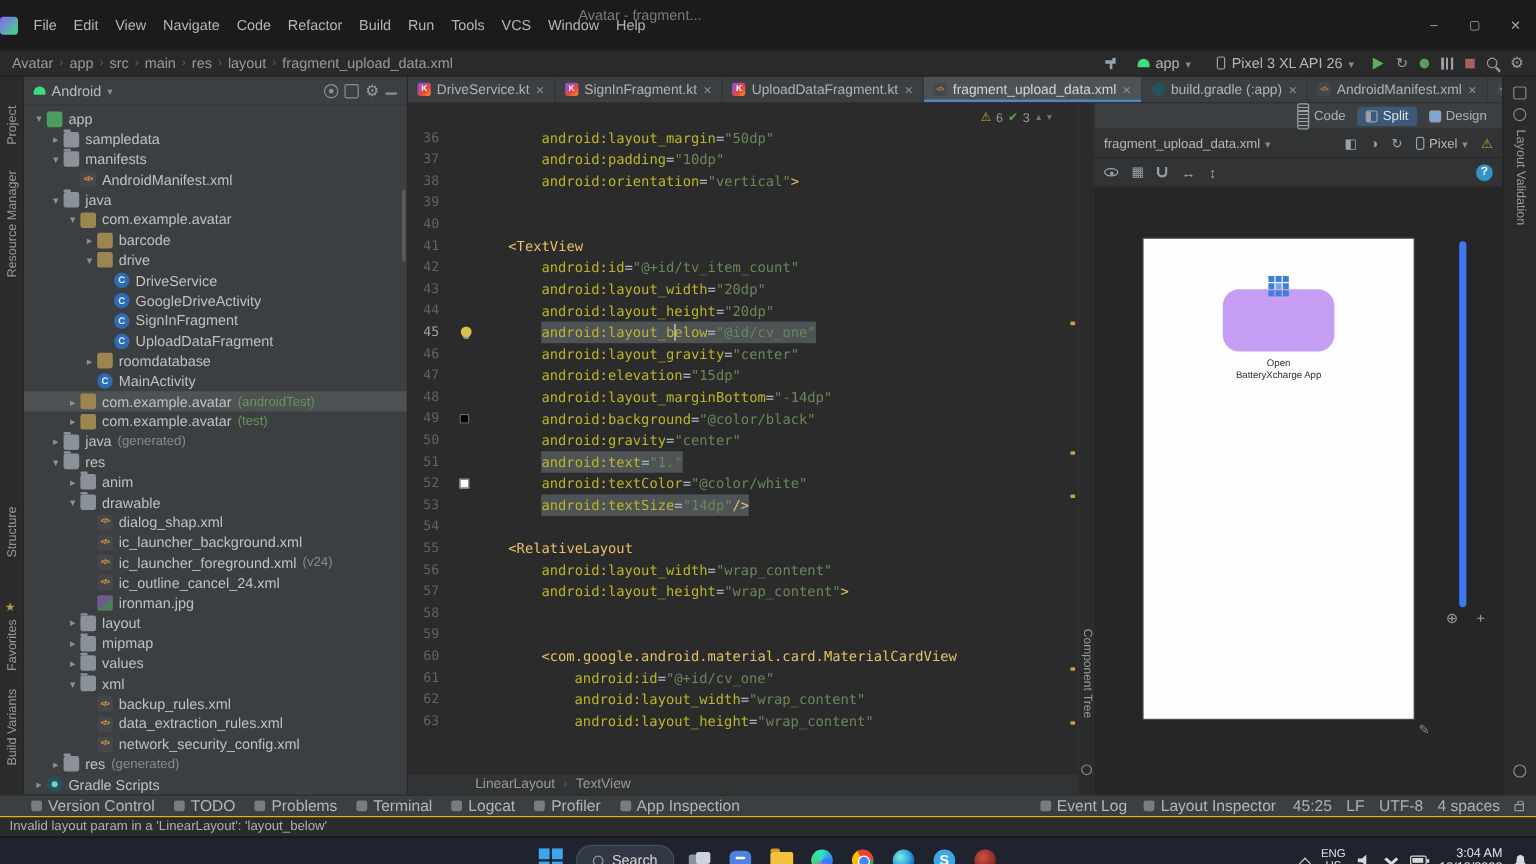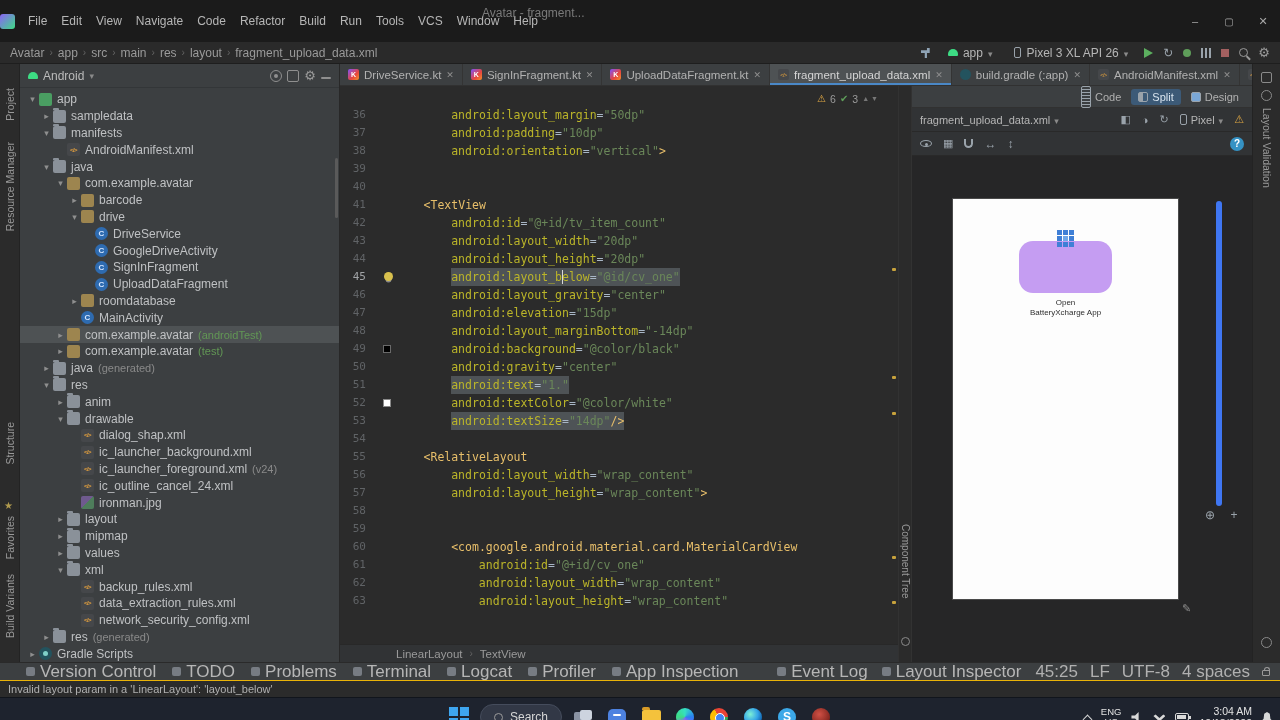--- a/index.html
+++ b/index.html
@@ -155,21 +155,21 @@
   .pv-line.t1{top:99px}.pv-line.t2{top:109px}
   .dscroll{position:absolute;left:304px;top:45px;width:6px;height:305px;background:#3f76f2;border-radius:3px}
   .zoom-stack{position:absolute;left:290px;top:352px;display:flex;flex-direction:row;gap:8px;align-items:center;color:#9aa3ab}
   .z-btn{width:16px;height:14px;display:flex;align-items:center;justify-content:center;font-size:12px}
   .z-pan::after{content:"⊕"} .z-in::after{content:"+"} .z-out::after{content:"–"}
   .z-ratio{font-size:9px;color:#b6b6b6}
   .z-fit{width:10px;height:10px;border:1px solid #9aa3ab;border-radius:1px}
   .pencil{position:absolute;left:270px;top:446px;color:#8a8a8a;font-size:11px}.pencil::after{content:"✎"}
 
   
-  .status-tools{height:18px;background:#3c3f41;border-top:1px solid #2a2a2a;display:flex;align-items:center;padding:0 10px 0 26px;gap:16px;font-size:17px;color:#b6b6b6}
+  .status-tools{height:18px;background:#3c3f41;border-top:1px solid #2a2a2a;display:flex;align-items:center;padding:0 10px 0 26px;gap:16px;font-size:13px;color:#b6b6b6}
   .st-item{display:flex;align-items:center;gap:5px;white-space:nowrap}
   .st-ic{width:9px;height:9px;background:#9097a0;border-radius:2px;opacity:.7;flex:none}
   .st-right{margin-left:auto;display:flex;align-items:center;gap:14px}
   .st-info{display:flex;align-items:center;gap:12px;color:#b0b0b0}
   .lock{width:8px;height:6px;border:1px solid #9a9a9a;border-radius:1px;position:relative;margin-top:3px}
   .lock::before{content:"";position:absolute;top:-4px;left:1px;width:4px;height:3px;border:1px solid #9a9a9a;border-bottom:0;border-radius:3px 3px 0 0}
   .message-bar{height:17px;background:#2b2b2b;border-top:1px solid #eab308;display:flex;align-items:center;padding:0 8px;font-size:11px;color:#b0b0b0}
 
   
   .taskbar{height:39px;background:#1e232e;border-top:1px solid #11151c;position:relative}

